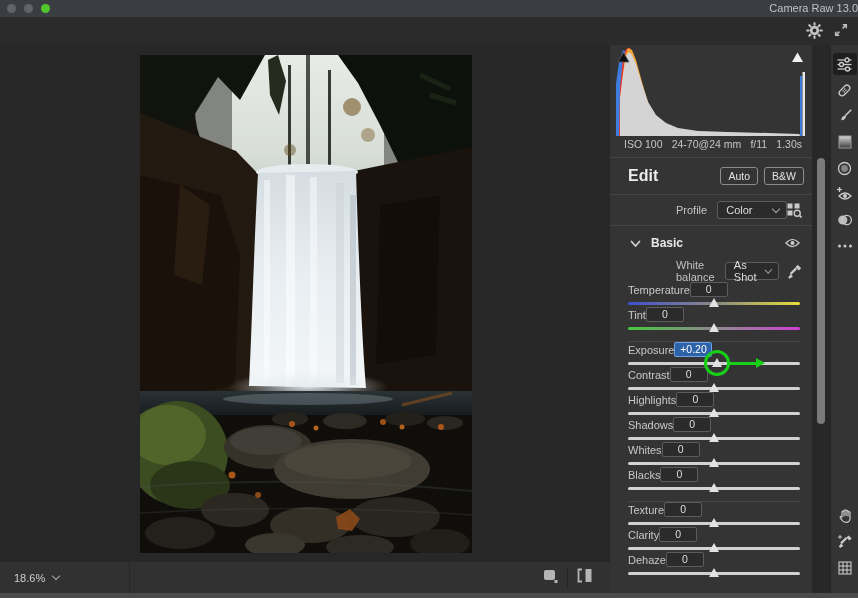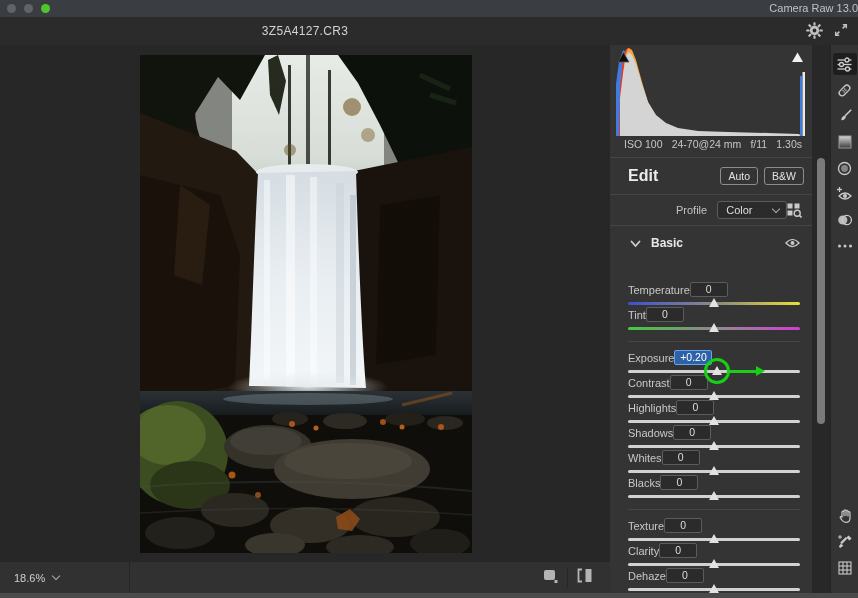--- a/index.html
+++ b/index.html
@@ -60,21 +60,21 @@
   .profile-select{width:112px;margin-left:10px;}
   .pb-icon{margin-left:auto;cursor:pointer;display:flex;}
   .basic-header{height:27px;display:flex;align-items:center;padding:0 12px 0 20px;margin-top:3px;}
   .basic-header .bt{font-size:12px;font-weight:bold;color:#e8e8e8;margin-left:10px;}
   .eye{margin-left:auto;cursor:pointer;display:flex;}
   .wb-row{height:26px;display:flex;align-items:center;padding:0 10px 0 18px;margin-top:2px;}
   .wb-select{width:82px;margin-left:9px;}
   .wb-dropper{margin-left:8px;cursor:pointer;display:flex;}
   
   #slider-groups{position:absolute;left:18px;top:237px;width:172px;}
-  .slider-group + .slider-group{border-top:1px solid #464646;margin-top:9px;padding-top:8px;}
+  .slider-group + .slider-group{border-top:1px solid #464646;margin-top:9px;}
   .srow{position:relative;height:25px;}
   .srow-top{display:flex;justify-content:flex-start;align-items:center;height:15px;}
   .slabel{font-size:11px;color:#c8c8c8;}
   .svalue{min-width:34px;height:13px;background:#2b2b2b;border:1px solid #5c5c5c;border-radius:2px;font-size:10.5px;color:#dddddd;text-align:center;line-height:13px;padding:0 1px;cursor:text;}
   .svalue.selected{background:#2e62a8;border-color:#6ba3e8;color:#ffffff;}
   .strack{position:relative;height:3px;border-radius:1.5px;margin-top:5px;background:#d2d2d2;cursor:pointer;}
   .strack.temperature{background:linear-gradient(90deg,#3f4fd0,#87878d 47%,#8d8c7c 53%,#e8df3a);}
   .strack.tint{background:linear-gradient(90deg,#46c93c,#8a8a8a 47%,#928a92 53%,#cf3fd4);}
   .sthumb{position:absolute;top:-4px;width:0;height:0;border-left:5px solid transparent;border-right:5px solid transparent;border-bottom:9px solid #e2e2e2;margin-left:-5px;cursor:pointer;}
   .anno-circle{position:absolute;top:-12px;width:26px;height:26px;border:3px solid #17cf17;border-radius:50%;box-sizing:border-box;margin-left:-13px;z-index:3;pointer-events:none;}
@@ -85,21 +85,20 @@
 <body>
 
 <div class="titlebar">
   <span class="light l1"></span>
   <span class="light l2"></span>
   <span class="light l3"></span>
   <div class="title">Camera Raw 13.0</div>
 </div>
 
 <div class="filebar">
-  <div class="filename">3Z5A4127.CR3</div>
   <div class="iconbtn gear">
     <span>
       <svg width="17" height="17" viewBox="0 0 16 16">
         <g fill="#c2c2c2">
           <circle cx="8" cy="8" r="4.4"></circle>
           <g>
             <rect x="7" y="0.2" width="2" height="3.2" rx="0.6"></rect>
             <rect x="7" y="0.2" width="2" height="3.2" rx="0.6" transform="rotate(45 8 8)"></rect>
             <rect x="7" y="0.2" width="2" height="3.2" rx="0.6" transform="rotate(90 8 8)"></rect>
             <rect x="7" y="0.2" width="2" height="3.2" rx="0.6" transform="rotate(135 8 8)"></rect>
@@ -304,20 +303,34 @@
       </span>
       <span class="bt">Basic</span>
       <span class="eye">
         <svg width="15" height="10" viewBox="0 0 16 10">
           <path d="M1,5 Q8,-2.5 15,5 Q8,12.5 1,5 Z" fill="none" stroke="#c9c9c9" stroke-width="1.3"></path>
           <circle cx="8" cy="5" r="2.1" fill="#c9c9c9"></circle>
         </svg>
       </span>
     </div>
 
+    <div class="wb-row">
+      <span class="plabel">White balance</span>
+      <div class="select wb-select">
+        <span>As Shot</span>
+        <span class="chev"></span>
+      </div>
+      <span class="wb-dropper">
+        <svg width="15" height="15" viewBox="0 0 15 15">
+          <path d="M10.8,0.8 l3.4,3.4 -2.4,2.4 -3.4,-3.4 Z" fill="#c9c9c9"></path>
+          <line x1="9.2" y1="4.4" x2="3.6" y2="10" stroke="#c9c9c9" stroke-width="2.4"></line>
+          <path d="M3.6,10 l-2.4,3.4 1.4,1.4 3.4,-2.4 Z" fill="#c9c9c9"></path>
+        </svg>
+      </span>
+    </div>
 
     <div id="slider-groups">
         <div class="slider-group">
           <div class="srow">
             <div class="srow-top">
               <span class="slabel">Temperature</span>
               <span class="svalue">0</span>
             </div>
             <div class="strack temperature">
               <span class="sthumb" style="left: 50%;"></span>

